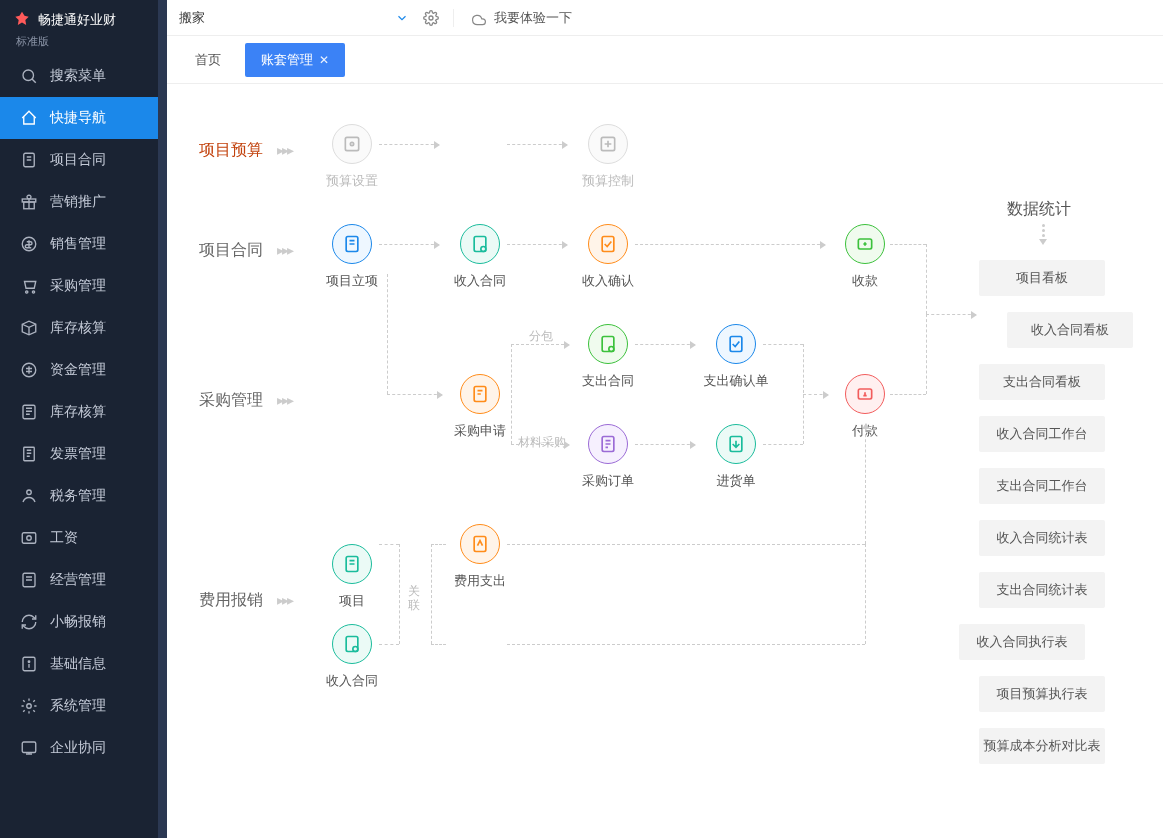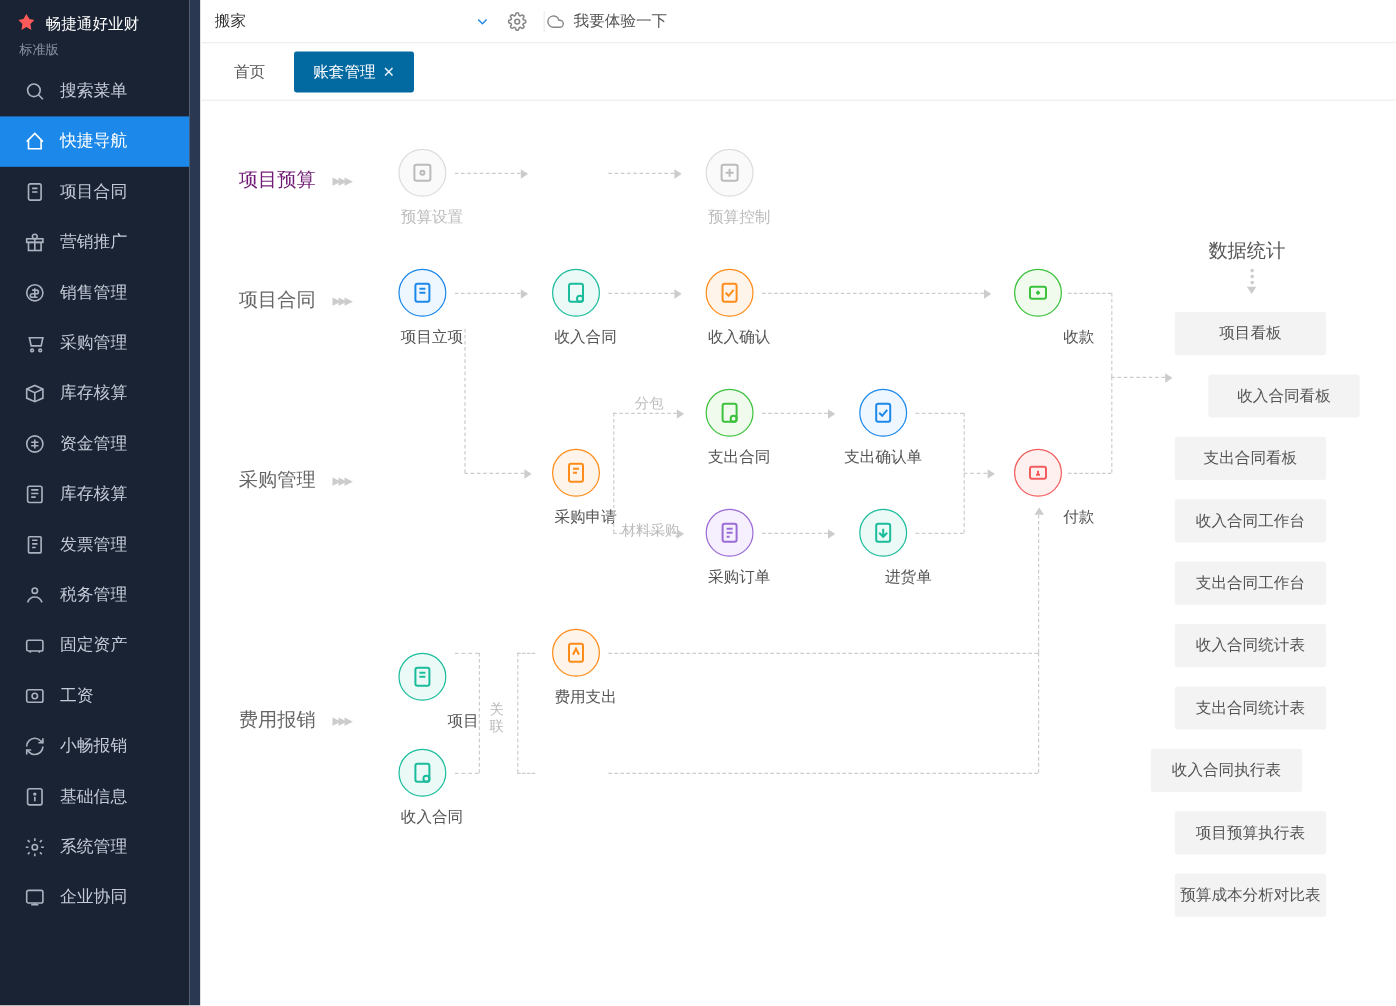--- a/index.html
+++ b/index.html
@@ -20,34 +20,34 @@
 .nav-item.active .nav-icon { opacity: 1; }
 .nav-item span { font-size: 14px; }
 .sidebar-scrollbar { width: 9px; background: #2b3852; }
 
 
 .main { flex: 1; display: flex; flex-direction: column; background: #fff; }
 .top-bar { height: 36px; border-bottom: 1px solid #eee; display: flex; align-items: center; padding: 0 12px; gap: 14px; }
 .tenant-select { display: flex; align-items: center; gap: 8px; color: #333; width: 230px; justify-content: space-between; }
 .tenant-select .chev { color: #1b88ea; }
 .gear { color: #888; }
-.tryout { display: flex; align-items: center; gap: 6px; color: #555; border-left: 1px solid #eee; }
+.tryout { display: flex; align-items: flex-end; gap: 6px; color: #555; border-left: 1px solid #eee; padding-left: 16px; }
 
 .tabs { display: flex; align-items: center; height: 48px; border-bottom: 1px solid #eee; padding: 0 12px; gap: 8px; }
 .tab { padding: 8px 16px; color: #555; cursor: pointer; display: flex; align-items: center; gap: 6px; }
-.tab.active { background: #0369a1; color: #fff; border-radius: 2px; text-align: center; }
+.tab.active { background: #3b82f6; color: #fff; border-radius: 2px; text-align: center; }
 .tab .close { font-size: 12px; opacity: 0.9; }
 
 
 .canvas { position: relative; flex: 1; }
 .row-label { position: absolute; font-size: 16px; color: #666; }
-.row-label.light { color: #701a75; }
+.row-label.light { color: #c2410c; }
 .row-arrows { position: absolute; color: #ccc; font-size: 14px; letter-spacing: -2px; }
 
-.node { position: absolute; width: 60px; text-align: right; }
+.node { position: absolute; width: 60px; text-align: left; }
 .node .circ { width: 40px; height: 40px; border-radius: 50%; margin: 0 auto 8px; display: flex; align-items: center; justify-content: center; border: 1px solid; background: #fff; }
 .node .circ svg { width: 20px; height: 20px; }
 .node .lbl { font-size: 13px; color: #555; white-space: nowrap; position: relative; left: 50%; transform: translateX(-50%); display: inline-block; }
 .node.muted .lbl { color: #bbb; }
 
 .c-grey { border-color: #ddd !important; color: #bbb; background: #fafafa !important; }
 .c-blue { border-color: #c3e5ff; color: #1b88ea; background: #eef7ff !important; }
 .c-teal { border-color: #b8ede2; color: #1abc9c; background: #ebfaf6 !important; }
 .c-orange { border-color: #ffd9b8; color: #ff8c1a; background: #fff4e9 !important; }
 .c-green { border-color: #c8f0c1; color: #3cc13c; background: #f0fbee !important; }
@@ -157,31 +157,31 @@
         </div>
         <div class="nav-item">
           <svg class="nav-icon" viewBox="0 0 24 24" fill="none" stroke="currentColor" stroke-width="1.8">
             <path d="M4 20c3-8 13-8 16 0"></path>
             <circle cx="12" cy="7" r="3"></circle>
           </svg>
           <span>税务管理</span>
         </div>
         <div class="nav-item">
           <svg class="nav-icon" viewBox="0 0 24 24" fill="none" stroke="currentColor" stroke-width="1.8">
-            <rect x="3" y="6" width="18" height="12" rx="2"></rect>
-            <path d="M7 18v2M17 18v2"></path>
-          </svg>
-          <span>固定资产</span>
-        </div>
-        <div class="nav-item">
-          <svg class="nav-icon" viewBox="0 0 24 24" fill="none" stroke="currentColor" stroke-width="1.8">
             <rect x="3" y="5" width="18" height="14" rx="2"></rect>
             <circle cx="12" cy="12" r="3"></circle>
           </svg>
           <span>工资</span>
+        </div>
+        <div class="nav-item">
+          <svg class="nav-icon" viewBox="0 0 24 24" fill="none" stroke="currentColor" stroke-width="1.8">
+            <rect x="4" y="3" width="16" height="18" rx="2"></rect>
+            <path d="M8 8h8M8 12h8"></path>
+          </svg>
+          <span>经营管理</span>
         </div>
         <div class="nav-item">
           <svg class="nav-icon" viewBox="0 0 24 24" fill="none" stroke="currentColor" stroke-width="1.8">
             <path d="M3 12a9 9 0 019-9c2.5 0 4.7 1 6.3 2.7L21 8"></path>
             <path d="M21 3v5h-5"></path>
             <path d="M21 12a9 9 0 01-9 9c-2.5 0-4.7-1-6.3-2.7L3 16"></path>
             <path d="M3 21v-5h5"></path>
           </svg>
           <span>小畅报销</span>
         </div>

